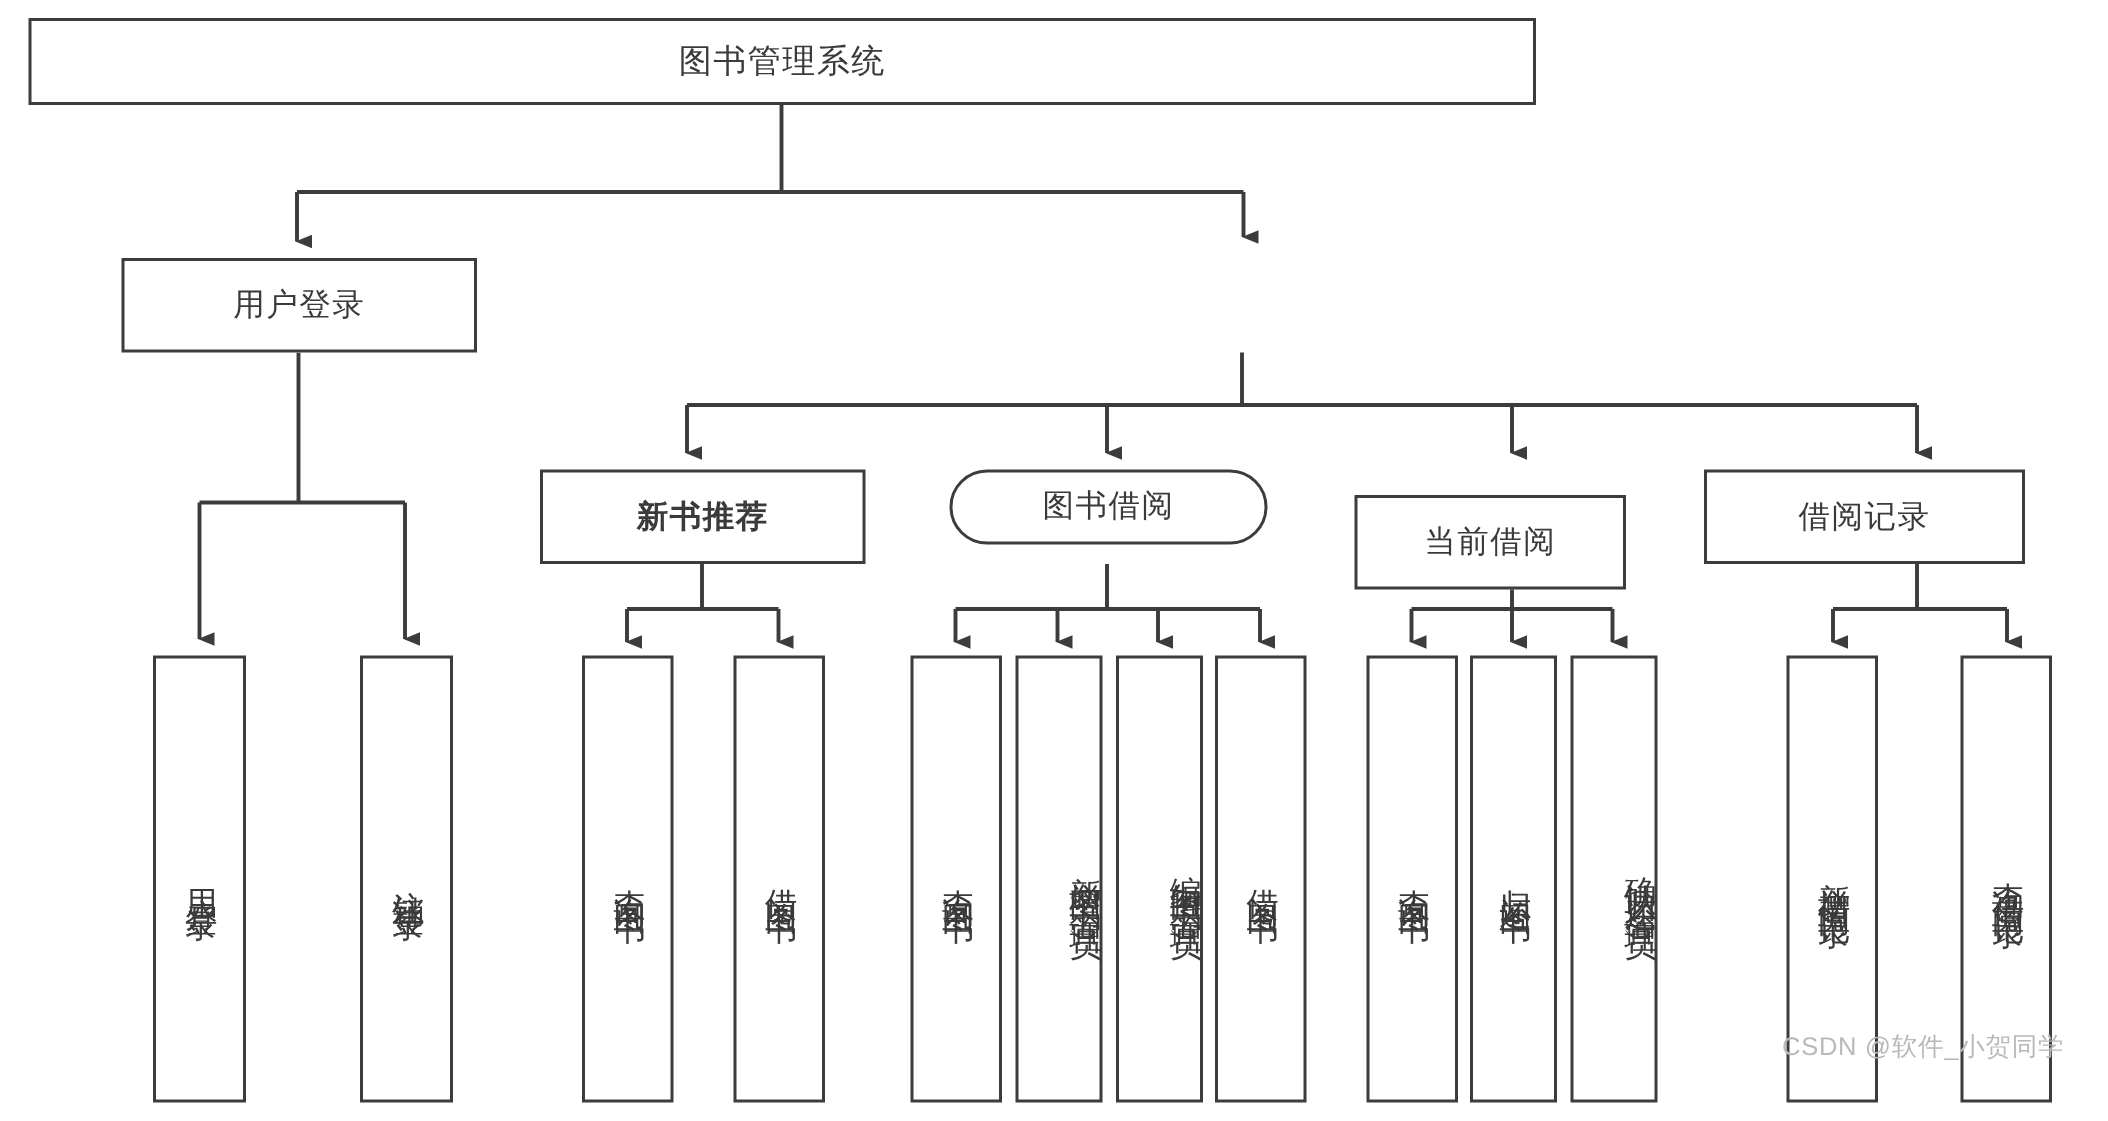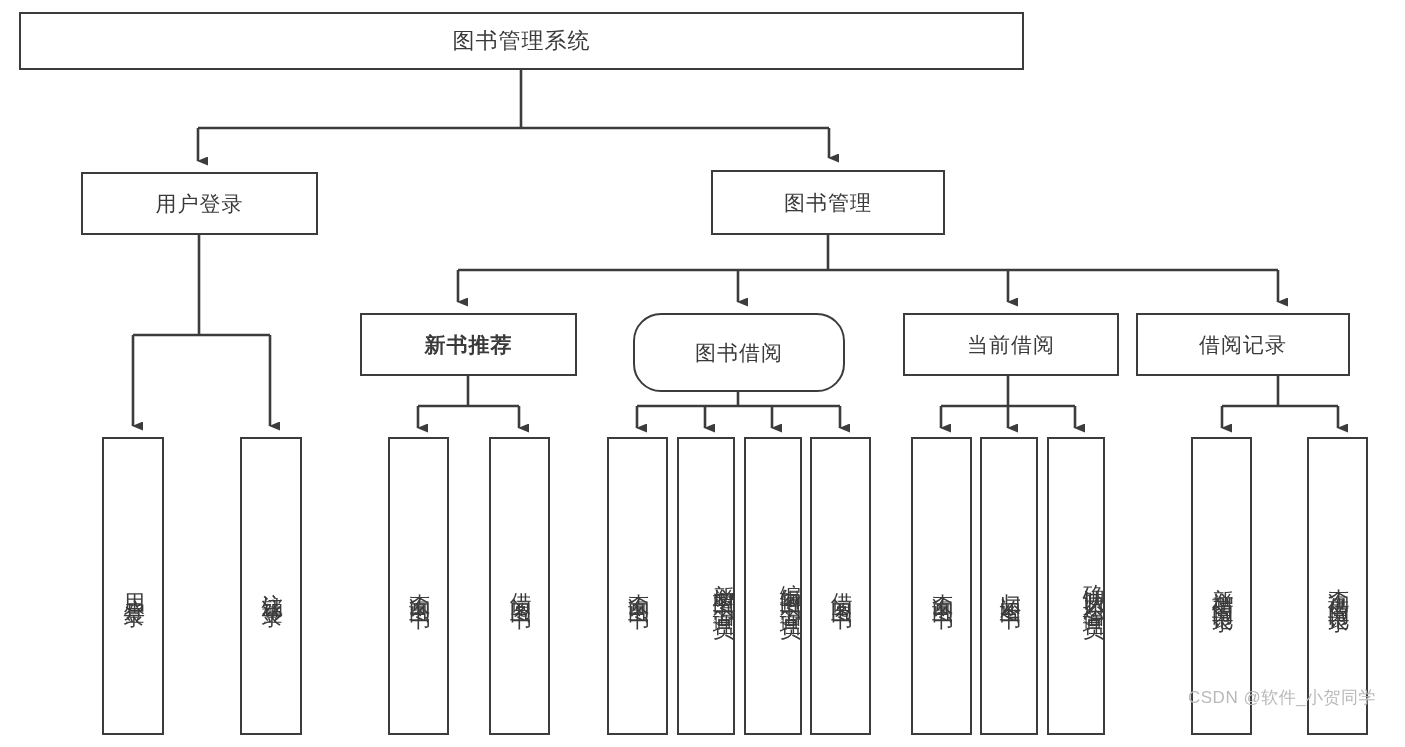--- a/index.html
+++ b/index.html
@@ -124,31 +124,28 @@
     </g>
   </svg>
 
   <div class="node node-h node-root" style="left:19px; top:12px; width:1005px; height:58px;">
     <span>图书管理系统</span>
   </div>
 
   <div class="node node-h" style="left:81px; top:172px; width:237px; height:63px;">
     <span>用户登录</span>
   </div>
-  <div class="node node-h" style="left:711px; top:170px; width:234px; height:65px;">
-    <span>图书管理</span>
-  </div>
 
   <div class="node node-h" style="left:360px; top:313px; width:217px; height:63px;font-weight:bold;">
     <span>新书推荐</span>
   </div>
-  <div class="node node-h" style="left:633px; top:313px; width:212px; height:79px;border-radius:28px;">
+  <div class="node node-h" style="left:633px; top:313px; width:212px; height:50px;border-radius:28px;">
     <span>图书借阅</span>
   </div>
-  <div class="node node-h" style="left:903px; top:313px; width:216px; height:63px;">
+  <div class="node node-h" style="left:903px; top:330px; width:181px; height:63px;">
     <span>当前借阅</span>
   </div>
   <div class="node node-h" style="left:1136px; top:313px; width:214px; height:63px;">
     <span>借阅记录</span>
   </div>
 
   <div class="node node-v vcenter" style="left:102px; top:437px; width:62px; height:298px;">
     <span>用户登录</span>
   </div>
   <div class="node node-v vcenter" style="left:240px; top:437px; width:62px; height:298px;">

